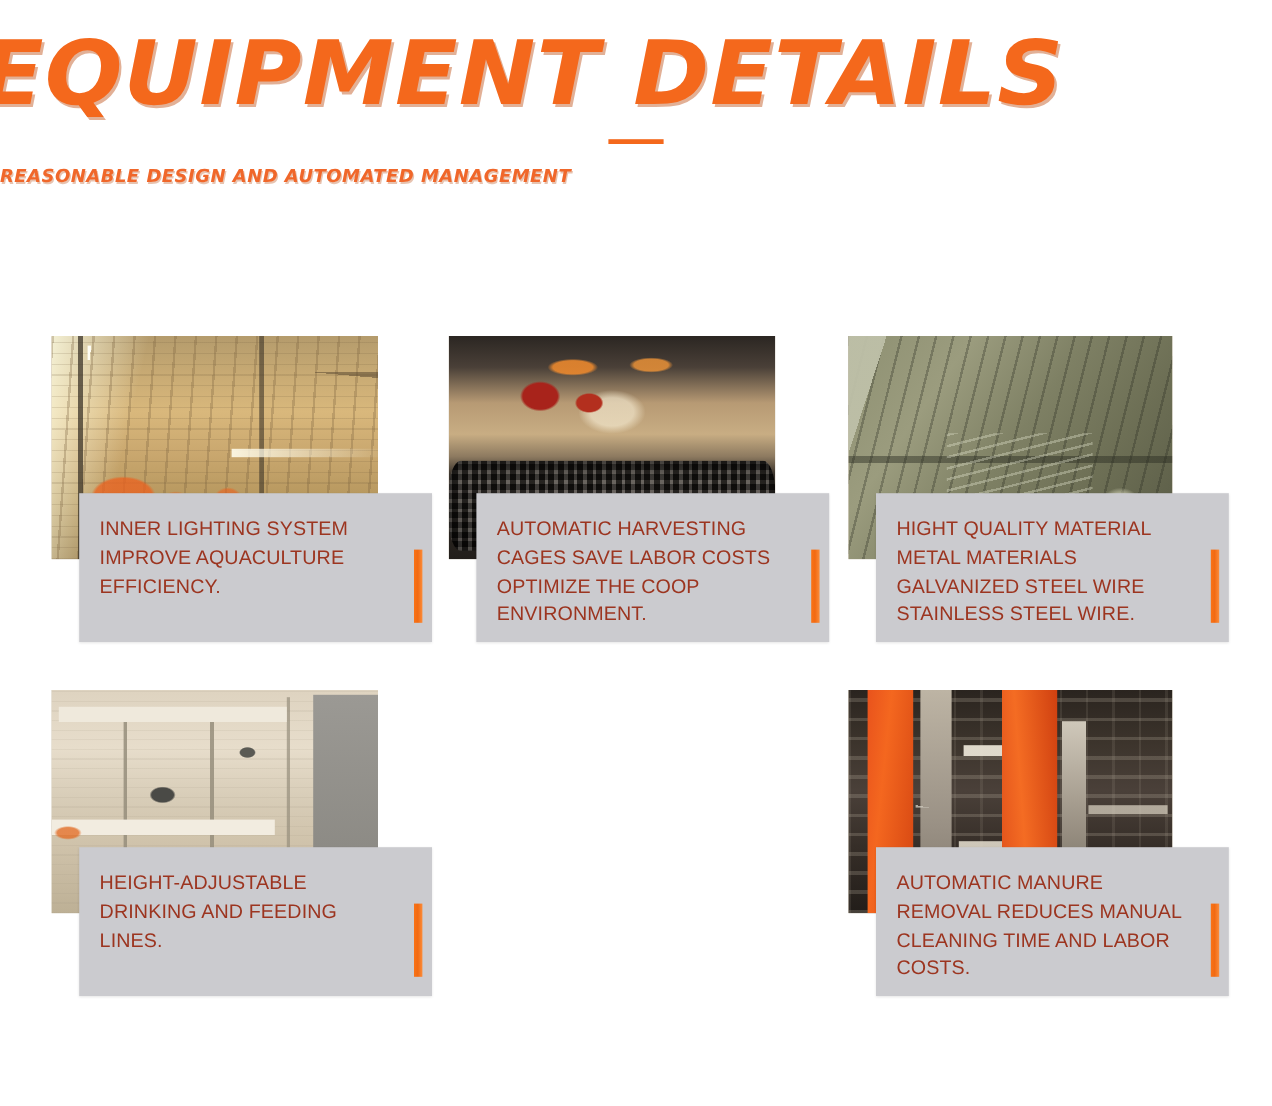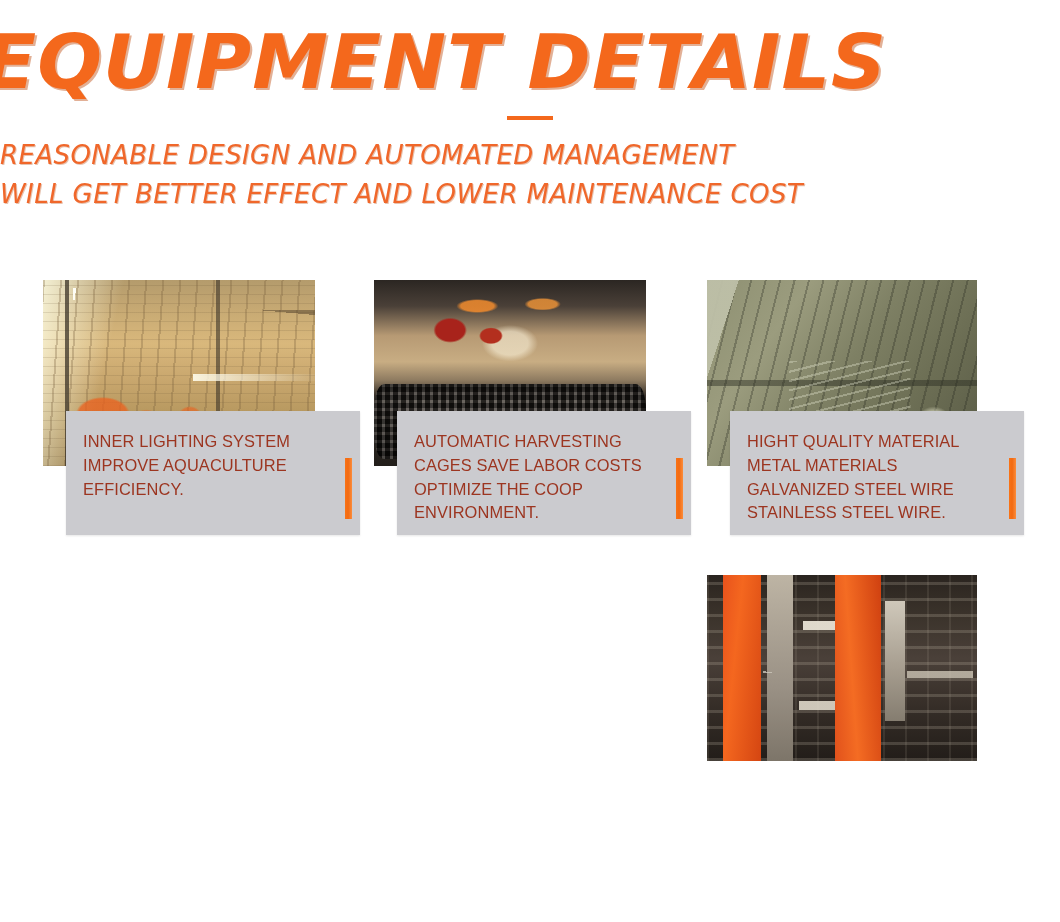--- a/index.html
+++ b/index.html
@@ -41,23 +41,23 @@
   }
   .title-rule {
     width: 46px;
     height: 4px;
     background: #f4681c;
     margin: 18px auto 0 auto;
   }
   .subtitle {
     margin: 16px 0 0 0;
     font-family: "DejaVu Sans", sans-serif;
-    font-size: 26px;
+    font-size: 15px;
     line-height: 1.48;
-    font-weight: 400;
+    font-weight: 700;
     font-style: italic;
     letter-spacing: 0.4px;
     color: #f0672a;
     text-transform: uppercase;
     text-shadow: 1px 1px 0 rgba(185, 82, 30, 0.35);
   }
   .subtitle span { display: block; }
 
   
   .cards {
@@ -282,21 +282,20 @@
   }
 </style>
 </head>
 <body>
 
 <div class="header">
   <h1 class="page-title">EQUIPMENT DETAILS</h1>
   <div class="title-rule"></div>
   <p class="subtitle">
     <span>REASONABLE DESIGN AND AUTOMATED MANAGEMENT</span>
-    <span>WILL GET BETTER EFFECT AND LOWER MAINTENANCE COST</span>
   </p>
 </div>
 
 <div class="cards">
 
   <div class="row">
 
     <div class="card col1">
       <div class="photo">
           <span class="ph ph1"></span>
@@ -324,23 +323,36 @@
       <div class="caption">
         <div class="caption-text">AUTOMATIC HARVESTING CAGES SAVE LABOR COSTS OPTIMIZE THE COOP ENVIRONMENT.</div>
         <div class="accent-bar"></div>
       </div>
     </div>
 
   </div>
 
   <div class="row">
 
+    <div class="card col1">
+      <div class="photo">
+          <span class="ph ph4"></span>
+        </div>
+      <div class="caption">
+        <div class="caption-text">HEIGHT-ADJUSTABLE DRINKING AND FEEDING LINES.</div>
+        <div class="accent-bar"></div>
+      </div>
+    </div>
 
 
     <div class="card col3">
       <div class="photo">
           <span class="ph ph6"></span>
         </div>
+      <div class="caption">
+        <div class="caption-text">AUTOMATIC MANURE REMOVAL REDUCES MANUAL CLEANING TIME AND LABOR COSTS.</div>
+        <div class="accent-bar"></div>
+      </div>
     </div>
 
   </div>
 
 </div>
 
 </body></html>

